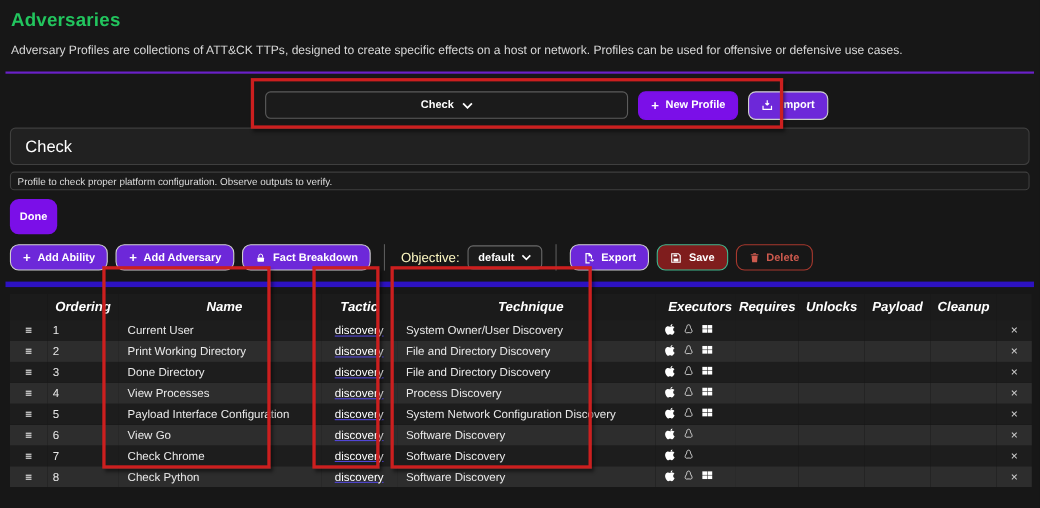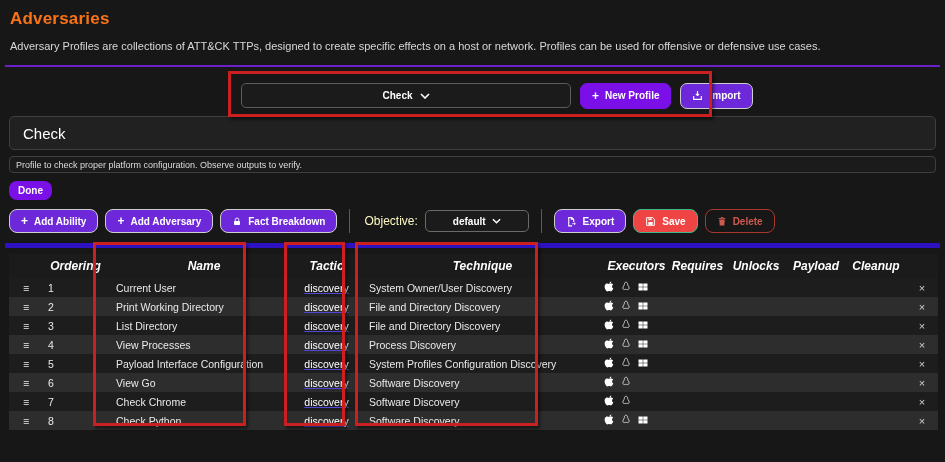--- a/index.html
+++ b/index.html
@@ -7,21 +7,21 @@
   body {
     background:#171717;
     font-family:"Liberation Sans", sans-serif;
     color:#e9e9e9;
     position:relative;
     overflow:hidden;
   }
 
   
   .page-header { padding:9px 10px 0 10px; }
-  h1.title { font-size:17px; font-weight:bold; color:#f97316; letter-spacing:.2px; }
+  h1.title { font-size:17px; font-weight:bold; color:#22c55e; letter-spacing:.2px; }
   p.subtitle { font-size:11px; color:#d8d8d8; margin-top:11px; }
   hr.purple-divider { border:none; border-top:2px solid #6a21c8; margin:13px 5px 0 5px; }
 
   
   .selector-row {
     display:flex; align-items:center; gap:9px;
     margin:15px 9px 0 9px; height:27px;
     padding-left:232px;
   }
   .profile-select {
@@ -31,48 +31,48 @@
     font-size:10px; font-weight:bold; color:#fff; cursor:pointer;
   }
   .btn {
     display:inline-flex; align-items:center; justify-content:center; gap:6px;
     height:26px; padding:0 11px; border-radius:7px;
     background:#6d28d9; border:1px solid #cfcfcf;
     font-size:10px; font-weight:bold; color:#fff; cursor:pointer; white-space:nowrap;
   }
   .btn.purple { background:#7b0fe8; border-color:#7b0fe8; }
   .btn.small { height:24px; border-radius:8px; }
-  .btn.save { background:#ef4444; border-color:#3fb78e; }
+  .btn.save { background:#7f1d1d; border-color:#3fb78e; }
   .btn.delete { background:transparent; border-color:#a8392e; color:#cd5a4e; }
 
   
   .profile-name-panel {
     margin:7px 9px 0 9px; height:34px;
     background:#212121; border:1px solid #3f3f3f; border-radius:5px;
     display:flex; align-items:center; padding-left:13px;
     font-size:15px; color:#fff;
   }
   .profile-desc-input {
     display:block; width:927px; margin:6px 9px 0 9px; height:17px;
     background:#1b1b1b; border:1px solid #3f3f3f; border-radius:4px;
     color:#dcdcdc; font-size:9px; padding:0 6px;
     font-family:"Liberation Sans", sans-serif;
   }
   .done-btn {
-    margin:8px 17px 0 9px; height:19px; padding:0 9px;
+    margin:8px 17px 0 9px; height:32px; padding:0 9px;
     background:#7b0fe8; border:none; border-radius:8px;
     color:#fff; font-size:10px; font-weight:bold; cursor:pointer;
   }
 
   
   .toolbar { display:flex; align-items:center; gap:7px; margin:8px 9px 0 9px; height:26px; }
   .v-divider { width:1px; height:24px; background:#5a5a5a; margin:0 5px; }
   .objective-label { font-size:12px; color:#fef9c3; margin-left:2px; }
   .objective-select {
-    height:22px; padding:0 27px; background:#1b1b1b; border:1px solid #6a6a6a; border-radius:5px;
+    height:22px; padding:0 9px; background:#1b1b1b; border:1px solid #6a6a6a; border-radius:5px;
     display:inline-flex; align-items:center; gap:6px;
     font-size:10px; font-weight:bold; color:#fff; cursor:pointer;
   }
 
   .blue-bar { height:5px; background:#2d12c2; margin:9px 5px 0 5px; }
 
   
   table.adv-table { border-collapse:collapse; table-layout:fixed; width:929px; margin:6px 9px 0 9px; }
   table.adv-table th, table.adv-table td { overflow:hidden; white-space:nowrap; font-size:10.5px; color:#e9e9e9; }
   tr.head { height:24px; background:#1b1b1b; }
@@ -314,21 +314,21 @@
     </td>
     <td></td>
     <td></td>
     <td></td>
     <td></td>
     <td class="c-close"><span class="row-close">×</span></td>
   </tr>
       <tr class="odd">
     <td class="c-handle">≡</td>
     <td class="c-num">3</td>
-    <td class="c-name">List Directory</td>
+    <td class="c-name">Done Directory</td>
     <td class="c-tactic">
       <span class="tactic-link">discovery</span>
     </td>
     <td class="c-tech">File and Directory Discovery</td>
     <td class="c-exec">
       <span class="exec-icons">
         <span class="icon">
           <svg width="10" height="11" viewBox="0 0 18 20">
                 <path fill="#fff" d="M13.2 1.1c.1 1-.3 1.9-.9 2.6-.6.7-1.6 1.2-2.5 1.2-.1-.9.4-1.9 1-2.5.6-.7 1.7-1.2 2.4-1.3zM16.8 13.8c-.4 1-.6 1.4-1.2 2.3-.8 1.2-1.9 2.8-3.2 2.8-1.2 0-1.5-.8-3.1-.8s-2 .8-3.2.8c-1.3 0-2.3-1.4-3.1-2.6C.8 13 .5 9.1 1.9 7c1-1.5 2.5-2.4 3.9-2.4 1.5 0 2.4.8 3.6.8 1.2 0 1.9-.8 3.6-.8 1.3 0 2.6.7 3.6 1.9-3.1 1.7-2.6 6.2.2 7.3z"></path>
               </svg>
@@ -390,21 +390,21 @@
     <td></td>
     <td class="c-close"><span class="row-close">×</span></td>
   </tr>
       <tr class="odd">
     <td class="c-handle">≡</td>
     <td class="c-num">5</td>
     <td class="c-name">Payload Interface Configuration</td>
     <td class="c-tactic">
       <span class="tactic-link">discovery</span>
     </td>
-    <td class="c-tech">System Profiles Configuration Discovery</td>
+    <td class="c-tech">System Network Configuration Discovery</td>
     <td class="c-exec">
       <span class="exec-icons">
         <span class="icon">
           <svg width="10" height="11" viewBox="0 0 18 20">
                 <path fill="#fff" d="M13.2 1.1c.1 1-.3 1.9-.9 2.6-.6.7-1.6 1.2-2.5 1.2-.1-.9.4-1.9 1-2.5.6-.7 1.7-1.2 2.4-1.3zM16.8 13.8c-.4 1-.6 1.4-1.2 2.3-.8 1.2-1.9 2.8-3.2 2.8-1.2 0-1.5-.8-3.1-.8s-2 .8-3.2.8c-1.3 0-2.3-1.4-3.1-2.6C.8 13 .5 9.1 1.9 7c1-1.5 2.5-2.4 3.9-2.4 1.5 0 2.4.8 3.6.8 1.2 0 1.9-.8 3.6-.8 1.3 0 2.6.7 3.6 1.9-3.1 1.7-2.6 6.2.2 7.3z"></path>
               </svg>
         </span>
         <span class="icon">
           <svg width="10" height="11" viewBox="0 0 20 20">
                 <path d="M10 1.5c-2.1 0-3.2 1.7-3.2 3.5 0 1.1-.4 2.3-1.1 3.4-.9 1.5-2 3.1-2 4.8 0 2.3 1.9 2.9 3.1 2.9.8 0 1.3-.3 2.1-.3h2.2c.8 0 1.3.3 2.1.3 1.2 0 3.1-.6 3.1-2.9 0-1.7-1.1-3.3-2-4.8-.7-1.1-1.1-2.3-1.1-3.4 0-1.8-1.1-3.5-3.2-3.5z" fill="none" stroke="#fff" stroke-width="1.4"></path>

